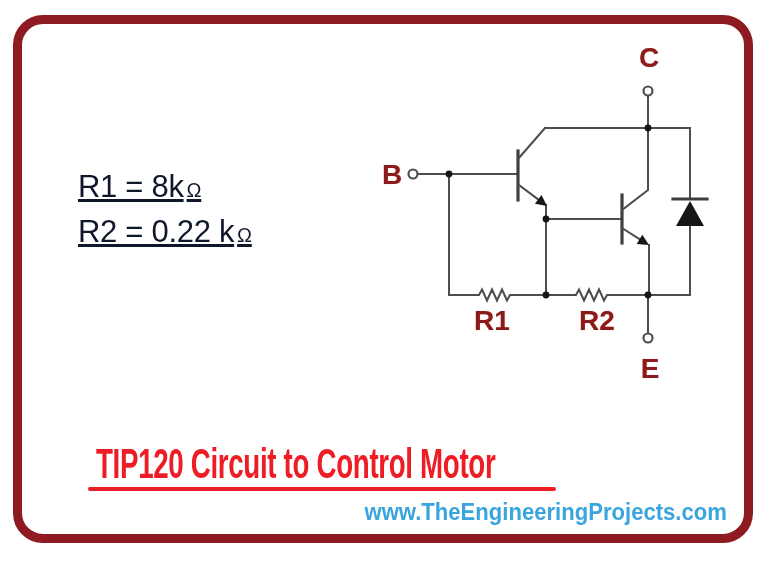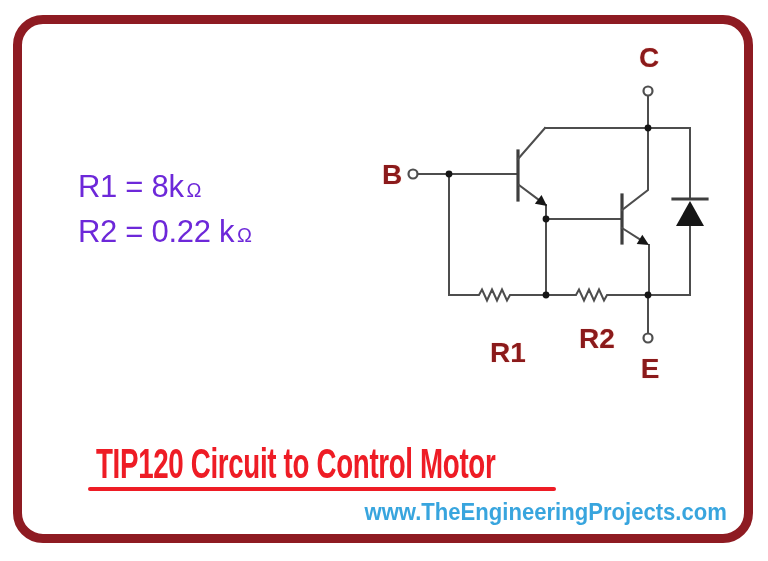--- a/index.html
+++ b/index.html
@@ -5,34 +5,34 @@
   html,body{margin:0;padding:0;}
   body{
     width:768px;height:561px;position:relative;overflow:hidden;
     background:#ffffff;font-family:"Liberation Sans",sans-serif;
   }
   .frame{
     position:absolute;left:13px;top:15px;width:740px;height:528px;
     box-sizing:border-box;border:9px solid #8e1b22;border-radius:30px;
   }
   
-  .values{position:absolute;left:78px;top:166px;color:#6d28d9;}
+  .values{position:absolute;left:78px;top:166px;color:#0f172a;text-decoration:underline;}
   .vline{font-size:31px;line-height:41px;letter-spacing:-0.3px;white-space:nowrap;}
   .vline .unit{font-size:20px;margin-left:3px;}
   
   .cktlabel{
     position:absolute;transform:translate(-50%,-50%);
     font-size:28px;font-weight:700;color:#8b1a1b;white-space:nowrap;
     text-shadow:0 0 1px rgba(226,62,28,0.45);
   }
   .lbl-b {left:392px;top:175px;}
   .lbl-c {left:649px;top:58px;}
   .lbl-e {left:650px;top:369px;}
-  .lbl-r1{left:508px;top:321px;margin-top:32px;}
-  .lbl-r2{left:597px;top:339px;}
+  .lbl-r1{left:492px;top:321px;}
+  .lbl-r2{left:597px;top:321px;}
   svg.circuit{position:absolute;left:0;top:0;}
   
   .title{
     position:absolute;left:96px;top:443px;
     font-size:42px;font-weight:700;line-height:1;color:#ee1c25;
     white-space:nowrap;transform:scaleX(0.66);transform-origin:left top;
     letter-spacing:-0.5px;
   }
   .title-underline{
     position:absolute;left:88px;top:487px;width:468px;height:4px;

